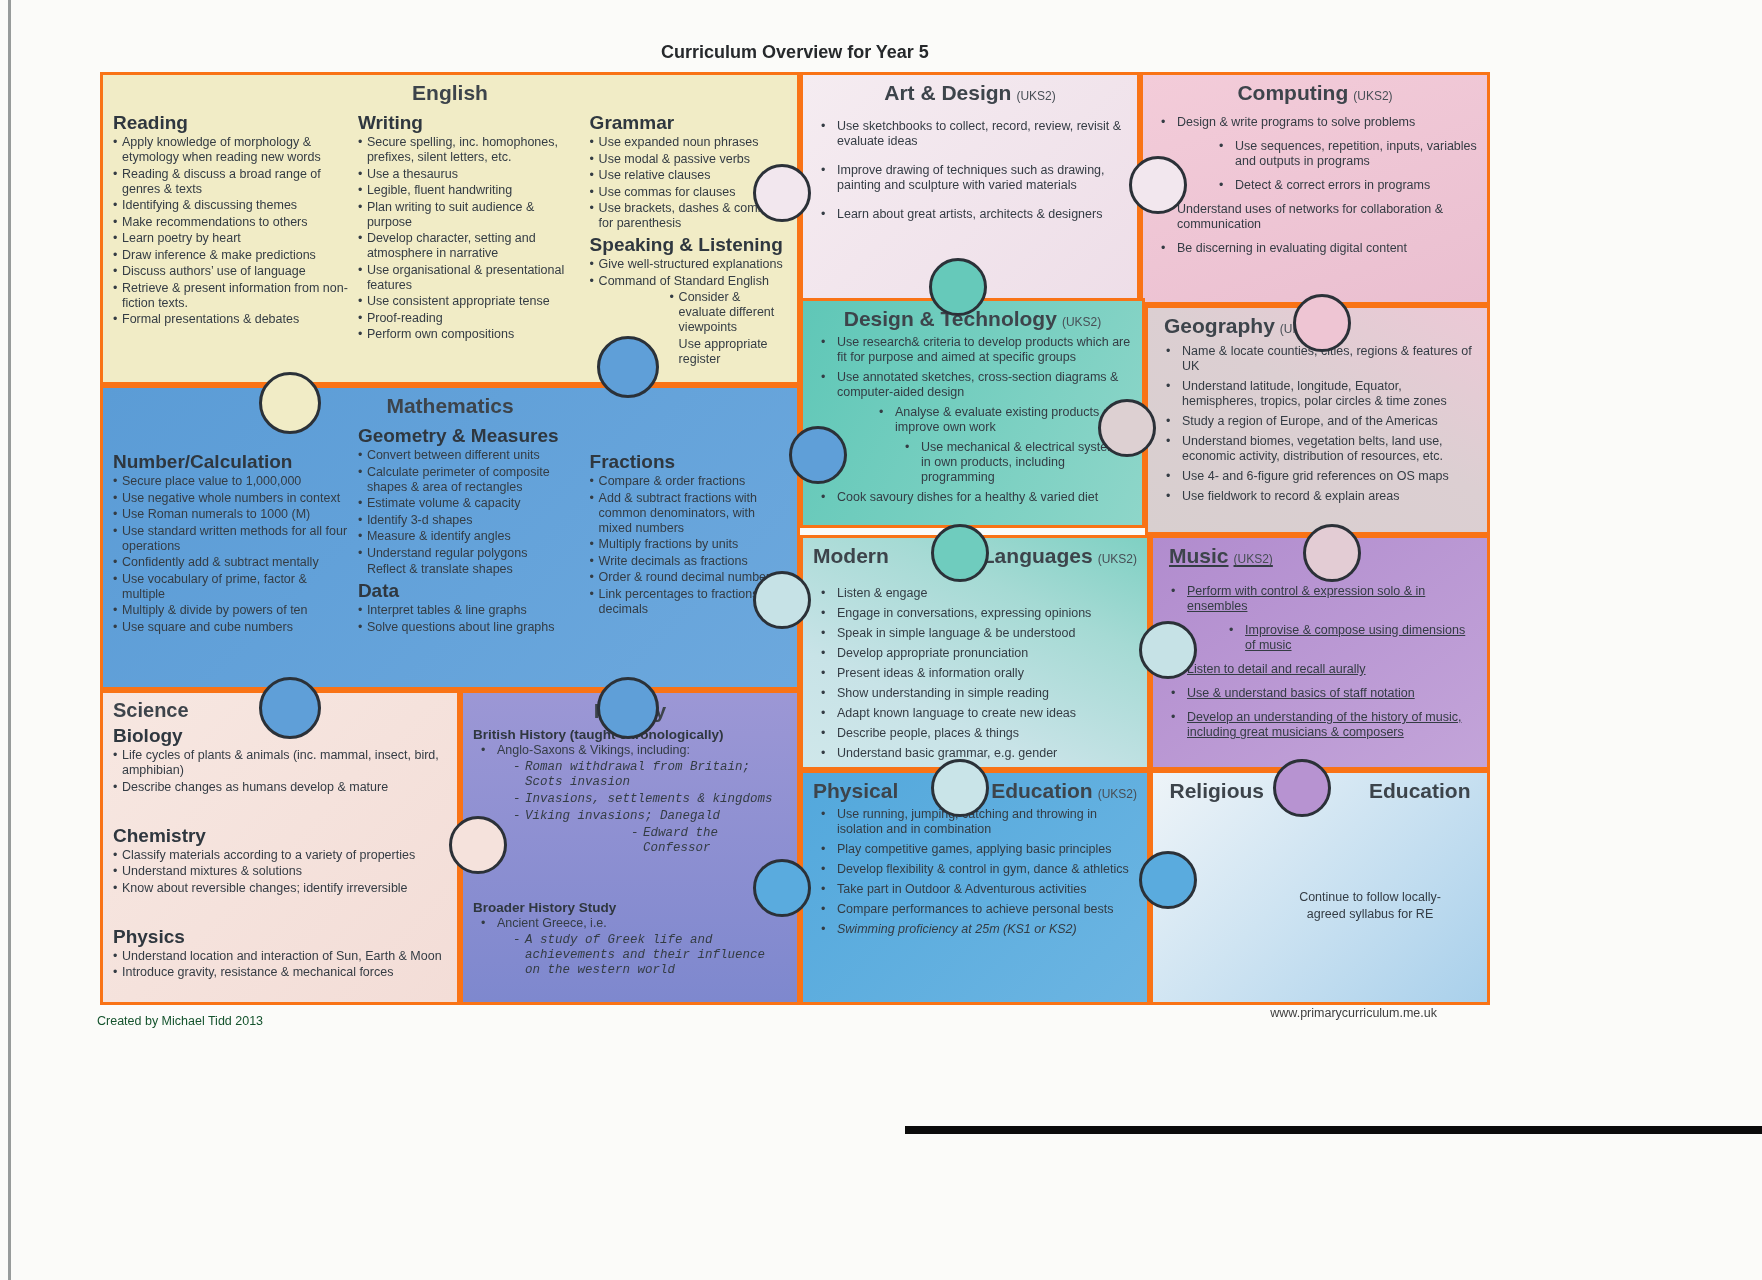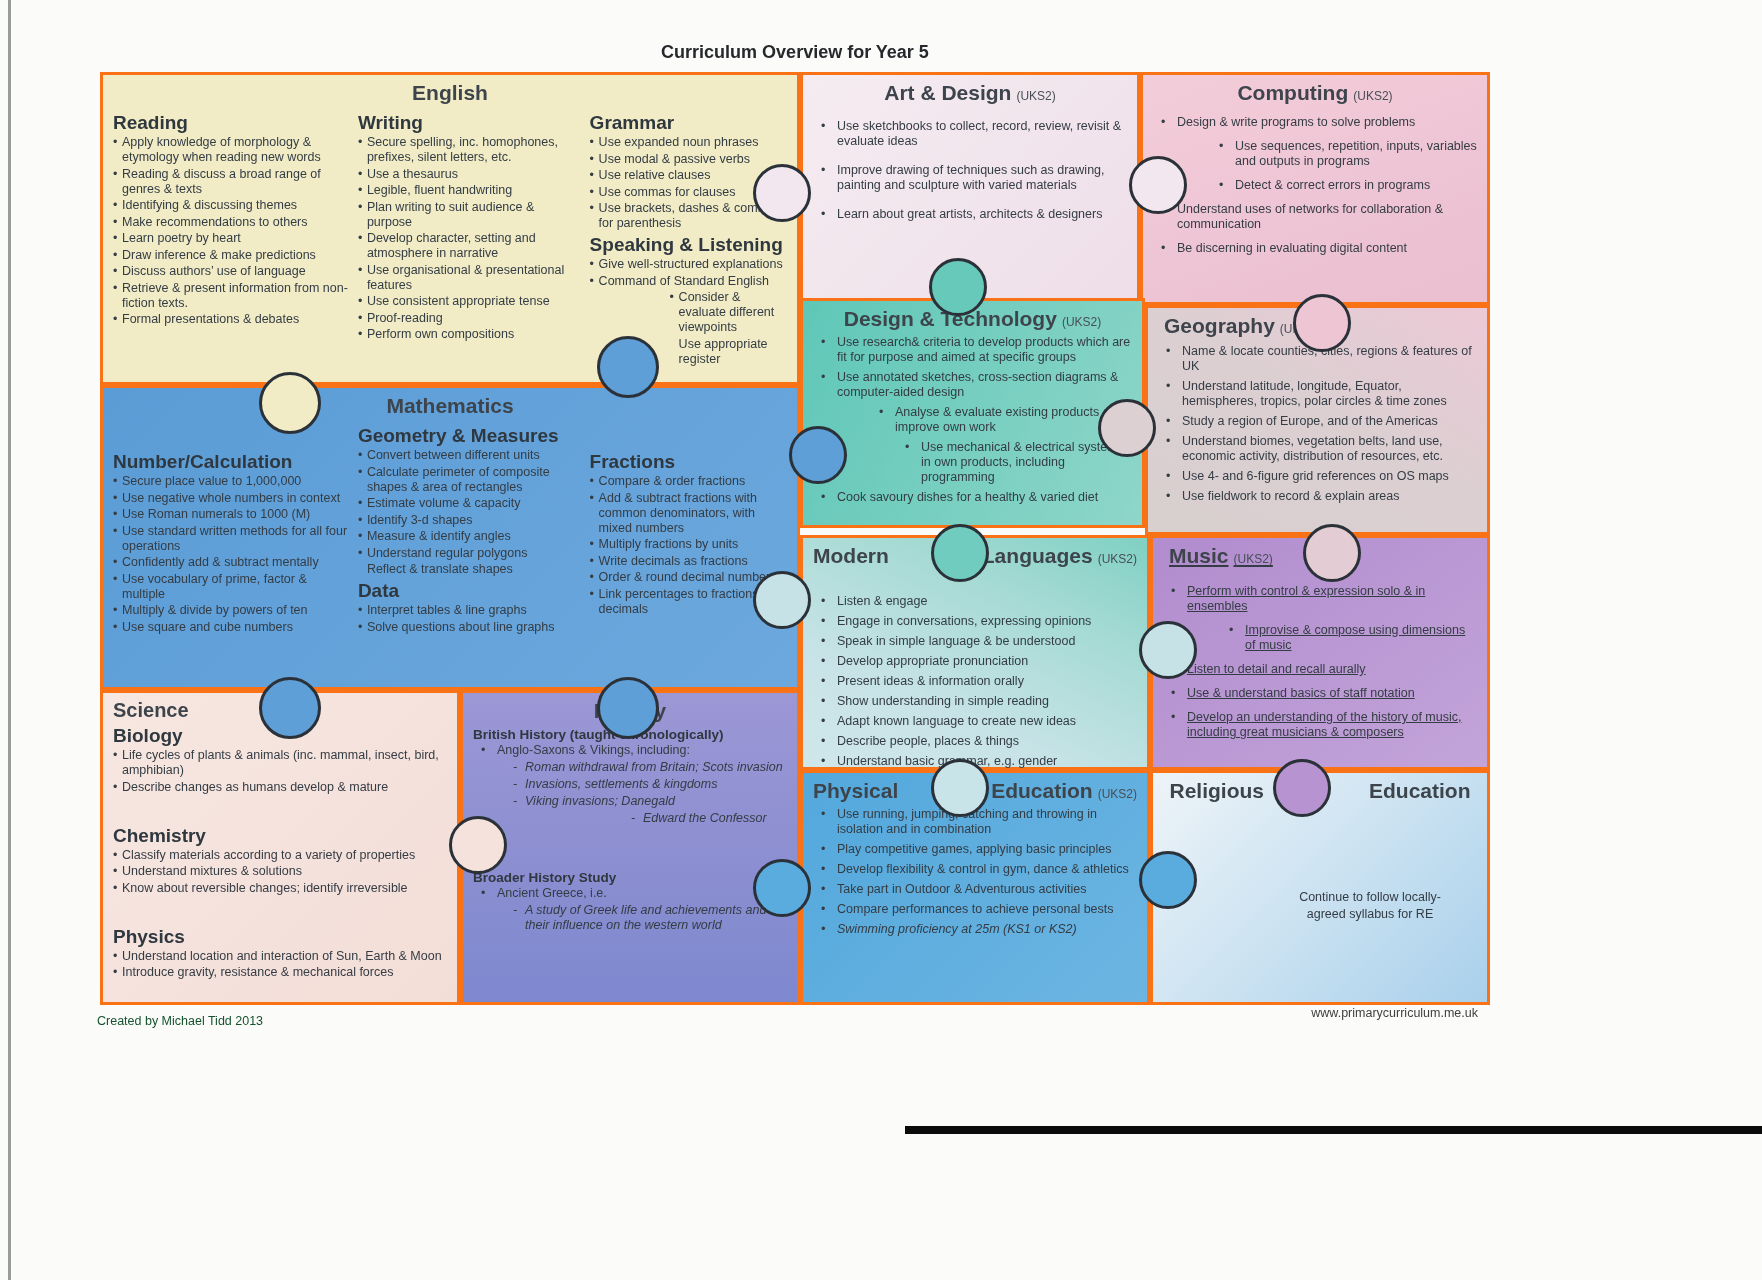--- a/index.html
+++ b/index.html
@@ -39,21 +39,21 @@
   .gap-lg li{margin-bottom:14px;}
   .gap-md li{margin-bottom:9px;}
   .gap-sm li{margin-bottom:5px;}
 
   .indent-1{margin-left:58px;}
   .indent-2{margin-left:84px;}
   .sec-english .indent-1{margin-left:80px;}
 
   
   .sub-list{margin-left:16px;margin-top:2px;font-size:12.5px;}
-  .sub-list li{font-style:italic;padding-left:12px;margin-bottom:2px;}
+  .sub-list li{font-style:italic;padding-left:12px;margin-bottom:2px;font-family:Liberation Mono, monospace;}
   .sub-list li::before{content:"-";left:0;}
   .sub-list .indent-1{margin-left:118px;}
 
   
   .cols{display:flex;gap:8px;}
   .col{box-sizing:border-box;}
 
   
   .sec-english{background:#f1ecc6;}
   .sec-art{background:linear-gradient(135deg,#f5ecf1,#eedee8);}
@@ -71,21 +71,21 @@
   
   .knob{position:absolute;width:58px;height:58px;border-radius:50%;
     border:3px solid #2b3138;box-sizing:border-box;z-index:2;}
   .knob.big{width:62px;height:62px;}
 
   
   .re-text{font-size:12.5px;text-align:center;margin:86px 20px 0 120px;line-height:1.35;}
 
   
   .footer-credit{position:absolute;left:97px;top:1014px;font-size:12.5px;color:#14532d;}
-  .footer-site{position:absolute;left:1188px;top:1006px;width:290px;text-align:right;font-size:12.5px;color:#3f3f3f;}
+  .footer-site{position:absolute;left:1147px;top:1006px;width:290px;text-align:right;font-size:12.5px;color:#3f3f3f;}
 
   
   .scan-line-left{position:absolute;left:8px;top:0;width:3px;height:1280px;background:#979b9b;z-index:0;}
   .scan-bar-bottom{position:absolute;left:905px;top:1126px;width:857px;height:8px;background:#0b0b0b;z-index:0;}
 </style>
 </head>
 <body>
 
 <div id="page">
 
@@ -245,21 +245,21 @@
   </section>
 
   <section class="piece sec-mfl" style="left:800px;top:535px;width:350px;height:235px;">
     <div class="piece-content">
       <h2 class="piece-title split">
           <span>Modern</span>
           <span class="gap"></span>
           <span>Languages</span>
           <span class="tag">(UKS2)</span>
         </h2>
-      <ul class="spaced gap-sm" style="margin-top:26px;">
+      <ul class="spaced gap-sm" style="margin-top:18px;">
           <li>Listen &amp; engage</li>
           <li>Engage in conversations, expressing opinions</li>
           <li>Speak in simple language &amp; be understood</li>
           <li>Develop appropriate pronunciation</li>
           <li>Present ideas &amp; information orally</li>
           <li>Show understanding in simple reading</li>
           <li>Adapt known language to create new ideas</li>
           <li>Describe people, places &amp; things</li>
           <li>Understand basic grammar, e.g. gender</li>
         </ul>

